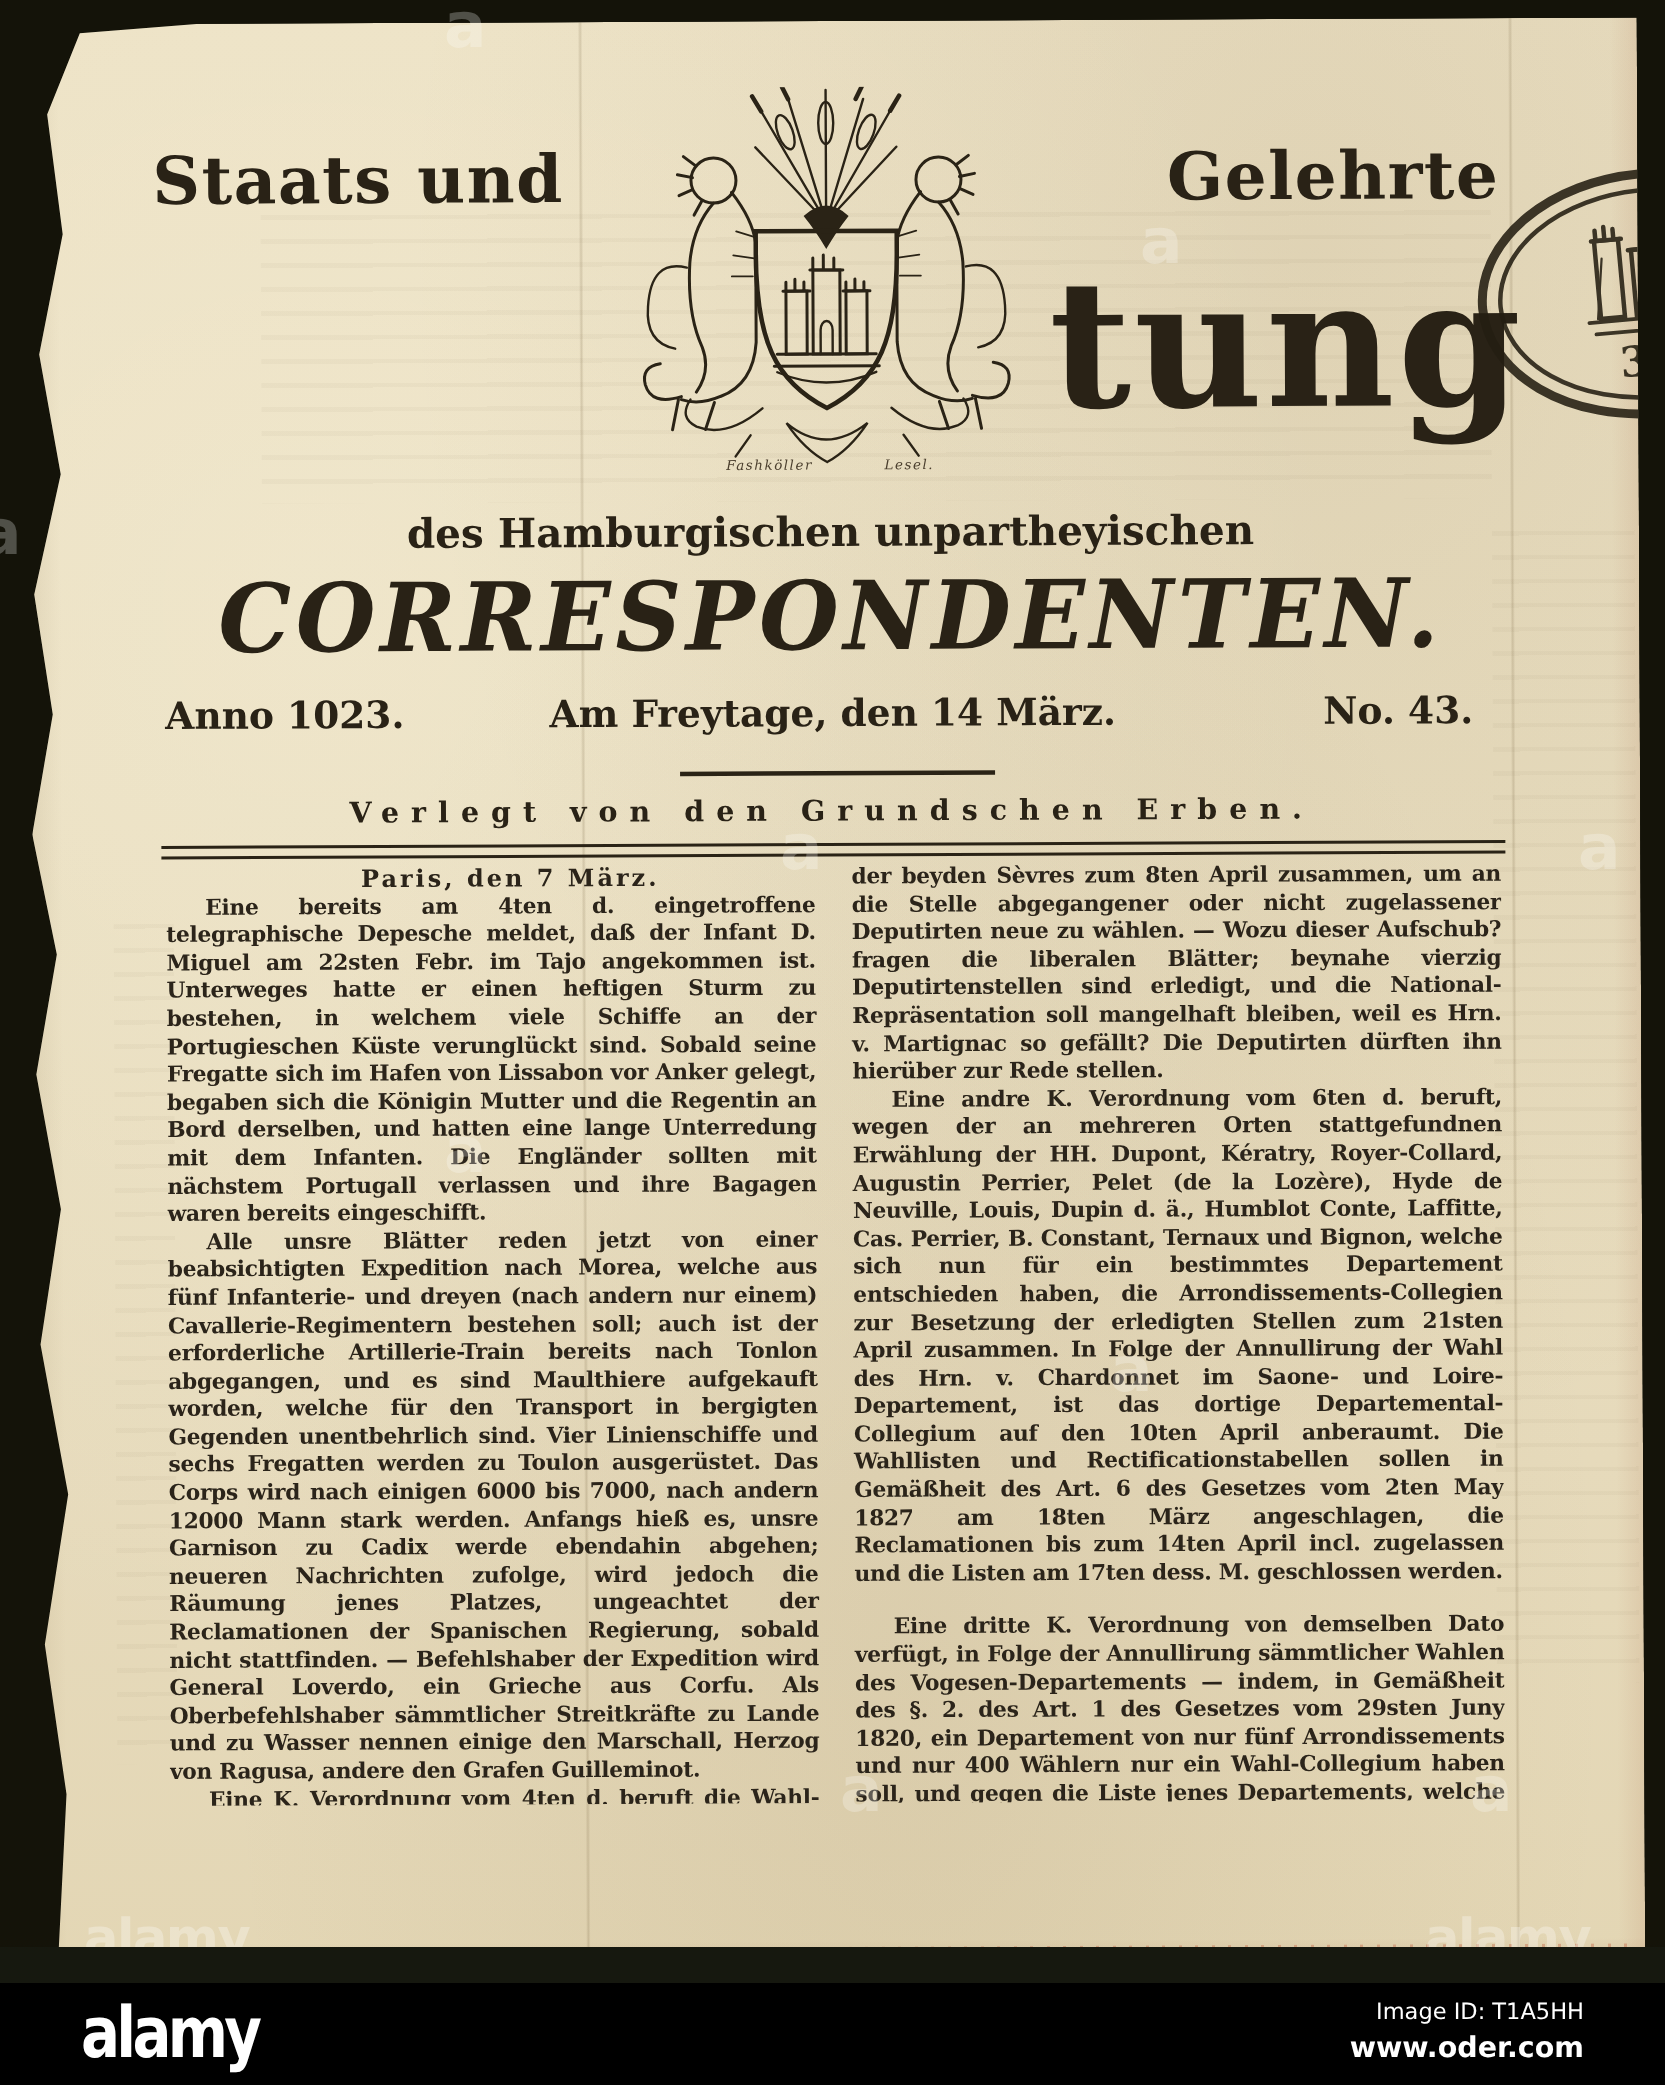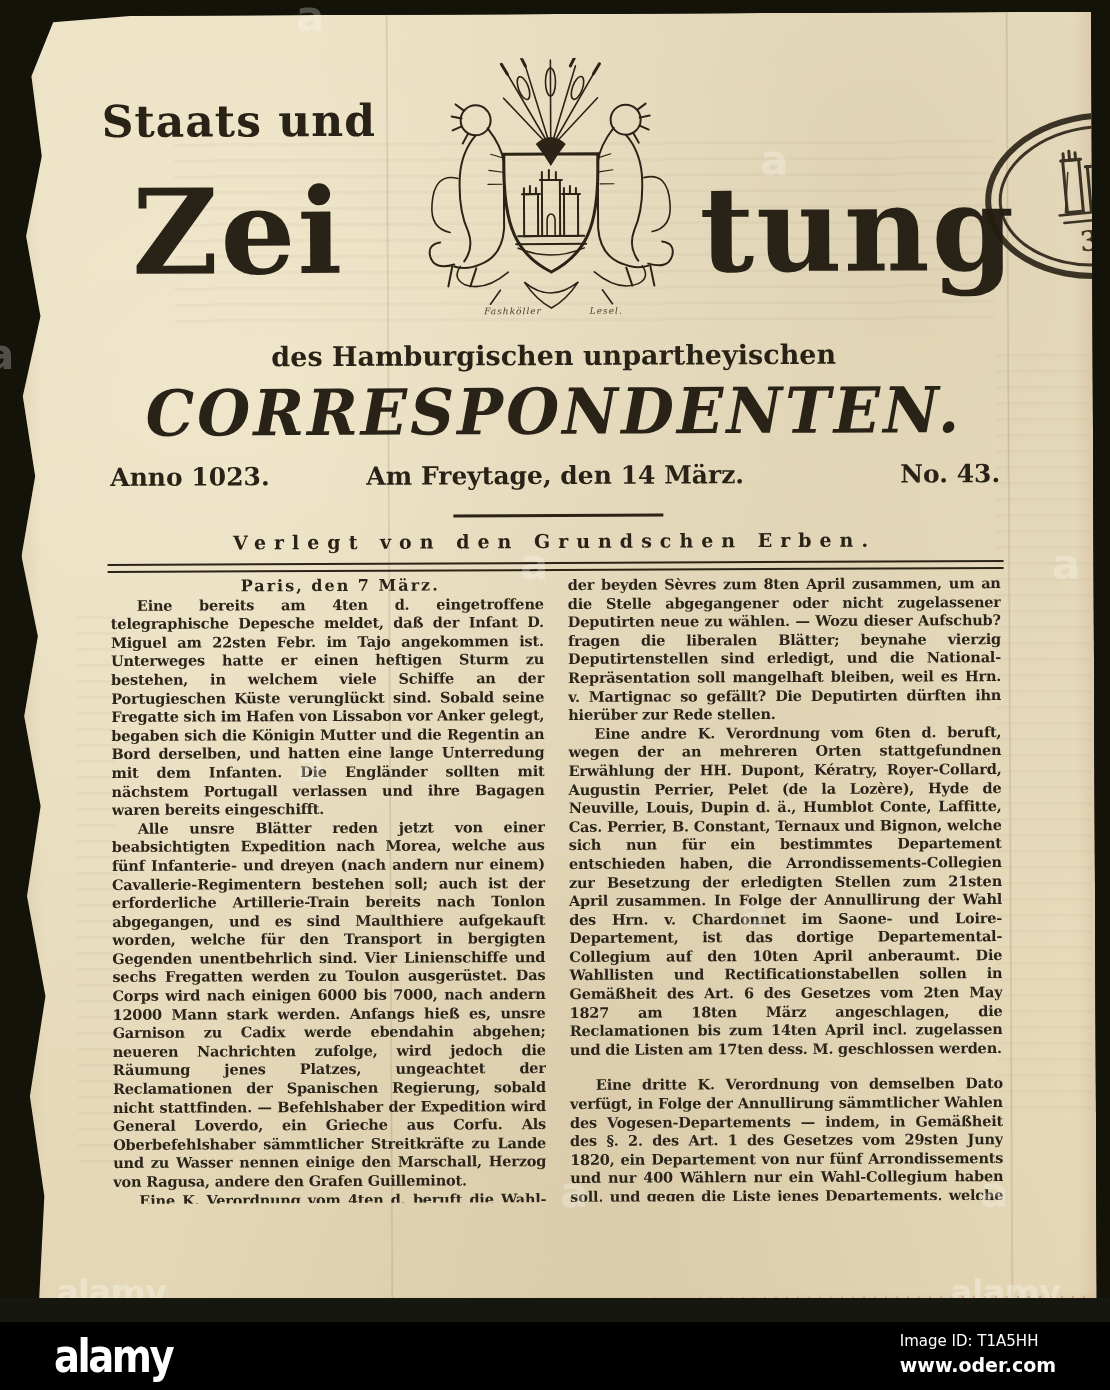--- a/index.html
+++ b/index.html
@@ -35,21 +35,21 @@
   .arms{position:absolute;left:344px;top:44px;width:386px;height:262px;}
   .engraver{position:absolute;left:0;right:0;top:292px;text-align:center;font-size:9px;
             font-style:italic;color:#4b3f2e;word-spacing:44px;letter-spacing:1px;}
   .subtitle{position:absolute;left:0;right:0;top:326px;text-align:center;font-size:27px;}
   .corr{position:absolute;left:0;right:0;top:362px;text-align:center;font-size:61px;
         font-style:italic;font-weight:700;letter-spacing:3px;color:#292216;
         font-family:"DejaVu Serif",serif;transform:scaleY(1.04);}
   .dateline{position:absolute;left:95px;width:890px;top:447px;height:34px;font-size:25px;}
   .dl-left{position:absolute;left:0;top:0;}
   .dl-center{position:absolute;left:0;right:0;top:0;text-align:center;}
-  .dl-right{position:absolute;right:0;top:0;font-family:"DejaVu Serif",serif;font-weight:700;color:#292216;}
+  .dl-right{position:absolute;right:18px;top:0;font-family:"DejaVu Serif",serif;font-weight:700;color:#292216;}
   .short-rule{position:absolute;left:438px;top:500px;width:210px;height:0;border-top:3px solid #2a2316;}
   .publisher{position:absolute;left:0;right:0;top:516px;text-align:center;font-size:19px;letter-spacing:8px;}
   .double-rule{position:absolute;left:92px;width:896px;top:548px;height:5px;
                border-top:2px solid #2a2316;border-bottom:2px solid #2a2316;}
   
   .columns{position:absolute;left:95px;top:562px;width:890px;height:626px;display:flex;gap:24px;overflow:hidden;}
   .col{width:433px;color:#2b241a;font-size:14.5px;line-height:18.6px;text-align:justify;
        font-weight:700;letter-spacing:-0.2px;}
   .col-heading{text-align:center;font-size:16px;letter-spacing:2px;margin:0 0 1px 0;}
   .col p{margin:0;text-indent:26px;}
@@ -59,41 +59,41 @@
   .stamp{position:absolute;left:966px;top:98px;width:240px;height:172px;transform:rotate(-5deg);opacity:.88;}
   
   .wm{position:absolute;color:rgba(255,255,255,.26);font-family:"DejaVu Sans",sans-serif;
       font-weight:700;pointer-events:none;}
   .wm-a{font-size:42px;}
   .wm-word{font-size:34px;letter-spacing:-1px;color:rgba(255,255,255,.30);}
   
   .footer{position:absolute;left:0;right:0;bottom:0;height:68px;background:#000;}
   .footer-logo{position:absolute;left:54px;top:6px;color:#fff;font-family:"DejaVu Sans",sans-serif;
       font-weight:700;font-size:47px;letter-spacing:-3px;transform:scaleX(.82);transform-origin:left;}
-  .footer-right{position:absolute;right:54px;top:10px;text-align:left;color:#fff;
+  .footer-right{position:absolute;right:54px;top:10px;text-align:right;color:#fff;
       font-family:"DejaVu Sans",sans-serif;}
   .footer-id{font-size:15px;font-weight:400;}
   .footer-url{font-size:19px;font-weight:700;margin-top:4px;}
   .below-paper{position:absolute;left:0;right:0;bottom:68px;height:24px;background:#16180f;}
 </style>
 </head>
 <body>
 
 <div class="stage">
 
   <div class="paper">
     <div class="crease-v" style="left:372px"></div>
     <div class="crease-v" style="left:992px"></div>
     <div class="ghost" style="left:160px;top:120px;width:820px;height:200px"></div>
     <div class="ghost" style="left:980px;top:330px;width:95px;height:780px"></div>
     <div class="ghost" style="left:60px;top:600px;width:40px;height:560px"></div>
     <div class="speckle-bottom"></div>
 
     <div class="bl title-small ts-left">Staats und</div>
-    <div class="bl title-big tb-left">Zei</div>
+    <div class="bl title-small ts-right">Gelehrte</div>
     <div class="bl title-big tb-right">tung</div>
 
     <svg class="arms" viewBox="0 0 386 262" fill="none" stroke="#2a2316" stroke-width="2" stroke-linecap="round">
 
       <g stroke-width="1.6">
         <path d="M193 90 L150 16 M193 90 L168 8 M193 90 L193 2 M193 90 L218 8 M193 90 L236 16 M193 90 L146 40 M193 90 L240 40"></path>
         <path d="M150 16 l-6 -10 m24 2 l-4 -8 m49 8 l4 -8 m19 16 l6 -10" stroke-width="3"></path>
         <ellipse cx="166" cy="30" rx="5" ry="12" transform="rotate(-20 166 30)"></ellipse>
         <ellipse cx="220" cy="30" rx="5" ry="12" transform="rotate(20 220 30)"></ellipse>
         <ellipse cx="193" cy="24" rx="5" ry="14"></ellipse>

